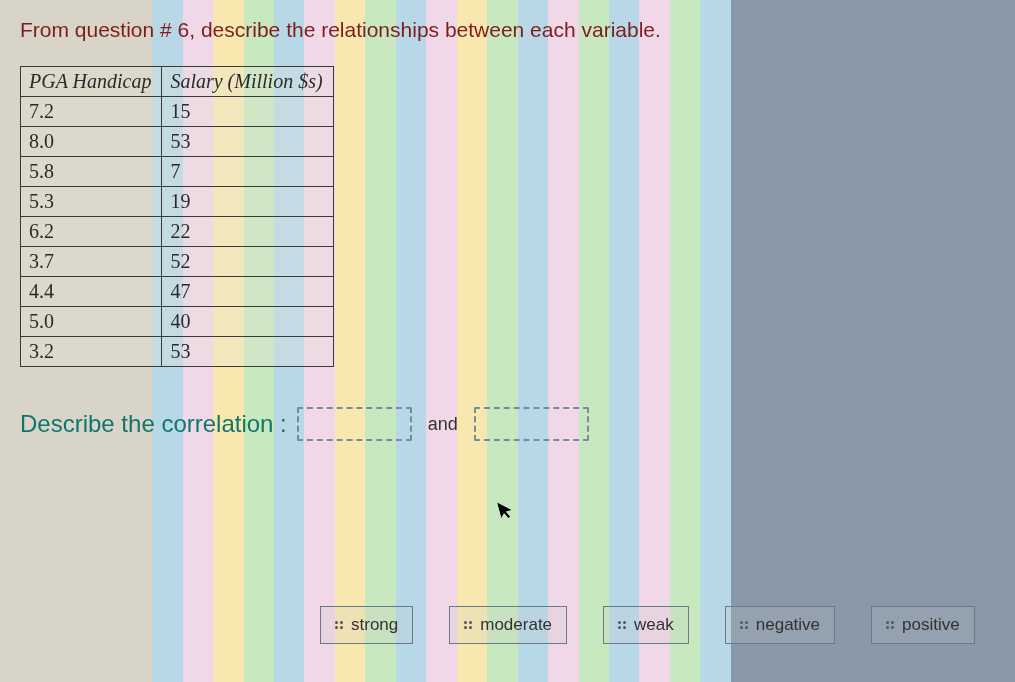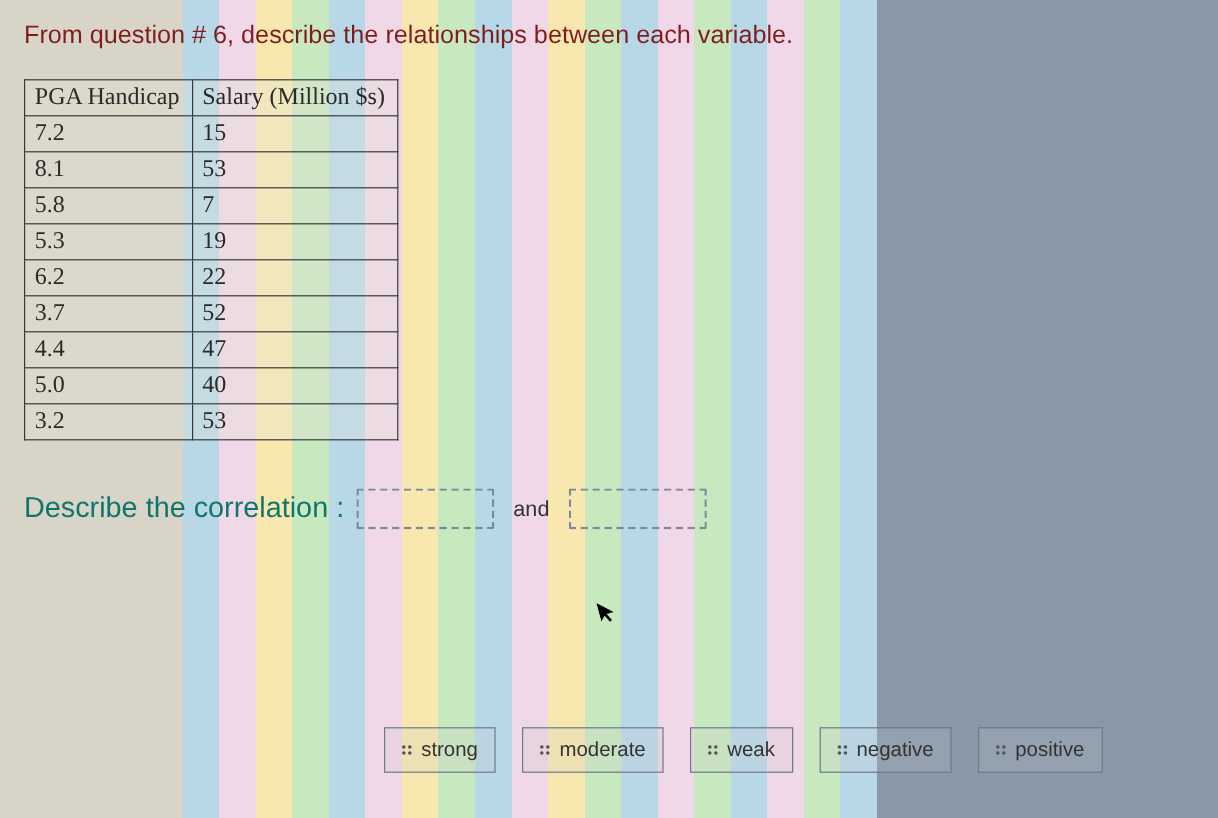--- a/index.html
+++ b/index.html
@@ -53,20 +53,21 @@
     table.data-table td {
       border: 1px solid #3a3a3a;
       padding: 3px 10px 3px 8px;
       text-align: left;
       font-size: 20px;
       font-weight: normal;
       min-width: 130px;
     }
     table.data-table th {
       font-weight: normal;
+      font-style: italic;
     }
     .correlation-row {
       display: flex;
       align-items: center;
       gap: 10px;
       margin-top: 30px;
       margin-left: 0;
       font-family: Arial, sans-serif;
     }
     .correlation-label {
@@ -85,21 +86,21 @@
       font-size: 18px;
       color: #333;
       margin: 0 6px;
       text-align: right;
     }
     .options-row {
       position: absolute;
       bottom: 38px;
       left: 320px;
       display: flex;
-      gap: 22px;
+      gap: 36px;
       font-family: Arial, sans-serif;
     }
     .option-chip {
       border: 1px solid #6a7a8a;
       padding: 8px 14px;
       font-size: 17px;
       color: #333;
       background: rgba(200,200,200,0.2);
       display: flex;
       align-items: center;
@@ -141,21 +142,21 @@
       <th>PGA Handicap</th>
       <th>Salary (Million $s)</th>
     </tr>
   </thead>
   <tbody>
     <tr>
         <td>7.2</td>
         <td>15</td>
       </tr>
     <tr>
-        <td>8.1</td>
+        <td>8.0</td>
         <td>53</td>
       </tr>
     <tr>
         <td>5.8</td>
         <td>7</td>
       </tr>
     <tr>
         <td>5.3</td>
         <td>19</td>
       </tr>

